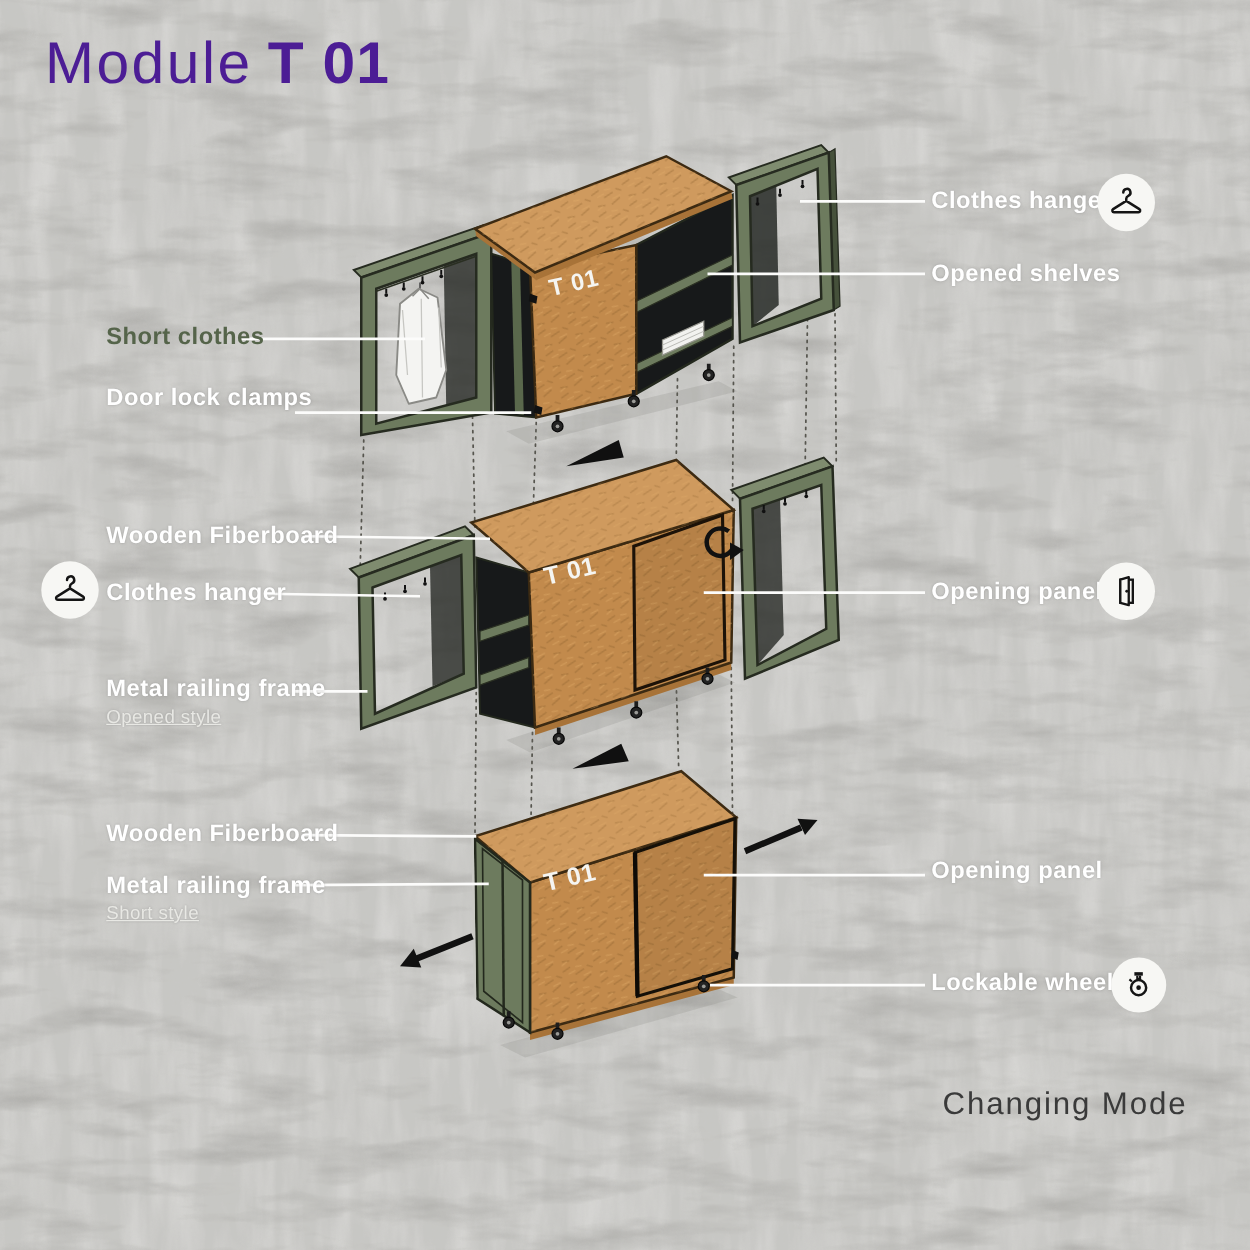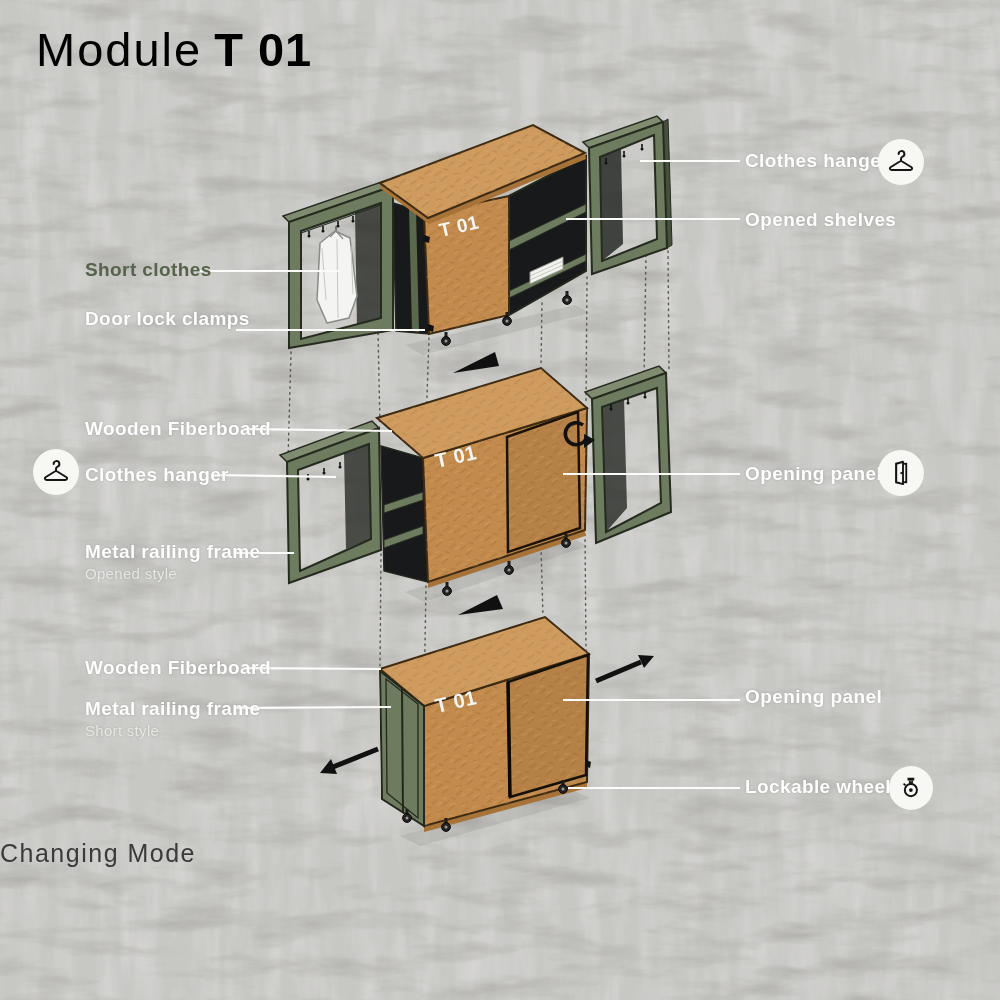--- a/index.html
+++ b/index.html
@@ -1,29 +1,29 @@
 <!DOCTYPE html>
 <html><head>
 <meta charset="utf-8">
 <style>
   html,body{margin:0;padding:0;background:#8e8e8c;}
   .canvas{position:relative;width:1000px;height:1000px;overflow:hidden;
           background:#b6b5b2;font-family:"Liberation Sans",sans-serif;}
   svg.scene{position:absolute;inset:0;display:block;}
-  .title{position:absolute;left:36px;top:22px;color:#000000;font-size:47px;
+  .title{position:absolute;left:36px;top:22px;color:#4c1d95;font-size:47px;
          letter-spacing:2px;white-space:nowrap;}
   .title .model{font-weight:bold;margin-left:12px;letter-spacing:1px;}
   .label{position:absolute;color:#ffffff;font-weight:bold;font-size:19px;
          letter-spacing:.4px;white-space:nowrap;text-shadow:0 0 2px rgba(90,90,88,.35);}
   .label.green{color:#55644a;text-shadow:none;}
-  .sub{font-weight:normal;font-size:15px;color:#e8e8e4;letter-spacing:.3px;margin-top:2px;}
+  .sub{font-weight:normal;font-size:15px;color:#e8e8e4;letter-spacing:.3px;margin-top:2px;text-decoration:underline;}
   .icon-badge{position:absolute;width:46px;height:46px;border-radius:50%;
               background:#f7f7f4;display:flex;align-items:center;justify-content:center;}
   .icon-badge svg{display:block;}
-  .caption{position:absolute;left:0;top:839px;width:950px;text-align:left;
+  .caption{position:absolute;left:0;top:869px;width:950px;text-align:right;
            font-size:25px;color:#3a3a3a;letter-spacing:1.5px;}
 </style>
 </head>
 <body>
 
 <div class="canvas">
 
   <svg class="scene" viewBox="0 0 1000 1000">
     <defs>
       <pattern id="osb" width="26" height="18" patternUnits="userSpaceOnUse" patternTransform="rotate(-20)">

